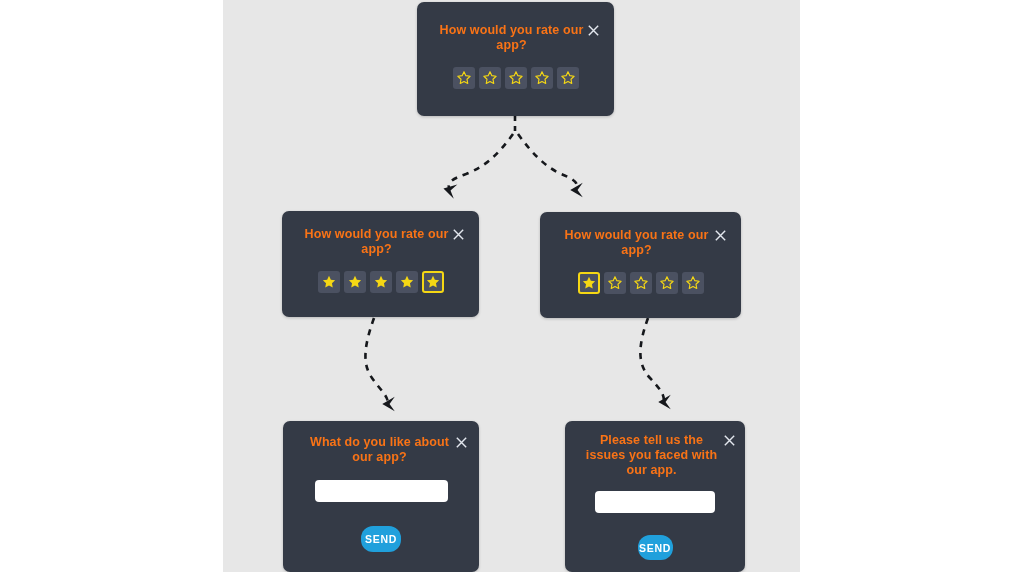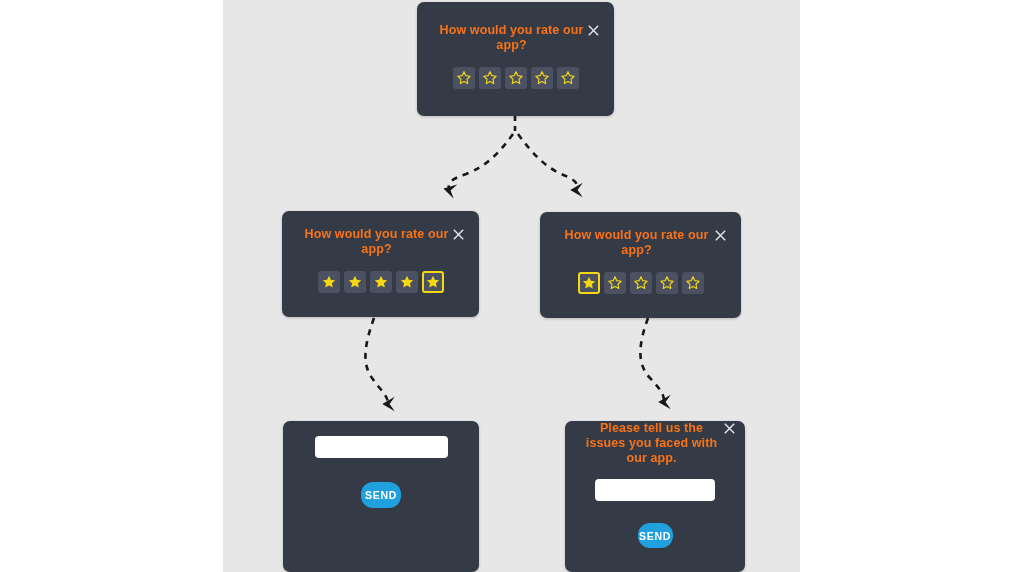--- a/index.html
+++ b/index.html
@@ -132,21 +132,21 @@
   #card-mid-right { left: 540px; top: 212px; width: 201px; height: 106px; }
   #card-mid-right .title-row { margin-top: 16px; padding: 0 13px 0 20px; }
   #card-mid-right .stars     { margin-top: 14px; }
 
   #card-bot-left  { left: 283px; top: 421px; width: 196px; height: 151px; }
   #card-bot-left .title-row   { margin-top: 14px; padding: 0 10px 0 22px; }
   #card-bot-left .text-input  { margin: 15px auto 0; width: 133px; height: 22px; }
   #card-bot-left .send-btn    { margin: 24px auto 0; width: 40px; height: 26px; }
 
   #card-bot-right { left: 565px; top: 421px; width: 180px; height: 151px; }
-  #card-bot-right .title-row  { margin-top: 0; padding: 0 8px 0 16px; }
+  #card-bot-right .title-row  { margin-top: 12px; padding: 0 8px 0 16px; }
   #card-bot-right .text-input { margin: 13px auto 0; width: 120px; height: 22px; }
   #card-bot-right .send-btn   { margin: 22px auto 0; width: 35px; height: 25px; }
 </style>
 </head>
 <body>
 
 <div id="canvas"></div>
 
 <svg id="flow" viewBox="0 0 1024 572" xmlns="http://www.w3.org/2000/svg">
   <defs>
@@ -278,20 +278,26 @@
       </div>
       <div class="star-btn">
         <svg class="star-glyph" viewBox="0 0 16 16">
           <path d="M8 0.8 L10.1 5.3 L15 6 L11.4 9.4 L12.3 14.3 L8 12 L3.7 14.3 L4.6 9.4 L1 6 L5.9 5.3 Z" fill="none" stroke="#f5d714" stroke-width="1.3" stroke-linejoin="round"></path>
         </svg>
       </div>
     </div>
 </div>
 
 <div class="card" id="card-bot-left">
+  <div class="title-row">
+    <div class="card-title">What do you like about our app?</div>
+    <svg class="close-icon" viewBox="0 0 16 16">
+      <path d="M3 3 L13 13 M13 3 L3 13" stroke="currentColor" stroke-width="1.5" fill="none"></path>
+    </svg>
+  </div>
   <input class="text-input" type="text" placeholder="" style="">
   <button class="send-btn">SEND</button>
 </div>
 
 <div class="card" id="card-bot-right">
   <div class="title-row">
     <div class="card-title">Please tell us the issues you faced with our app.</div>
     <svg class="close-icon" viewBox="0 0 16 16">
       <path d="M3 3 L13 13 M13 3 L3 13" stroke="currentColor" stroke-width="1.5" fill="none"></path>
     </svg>

